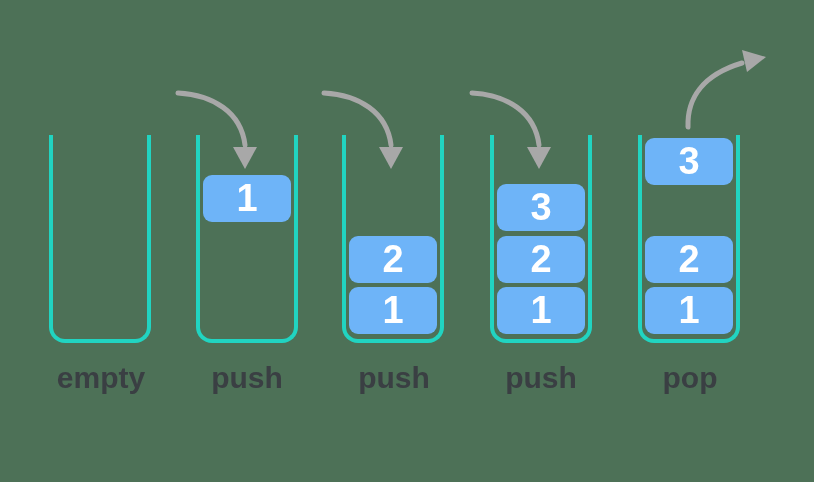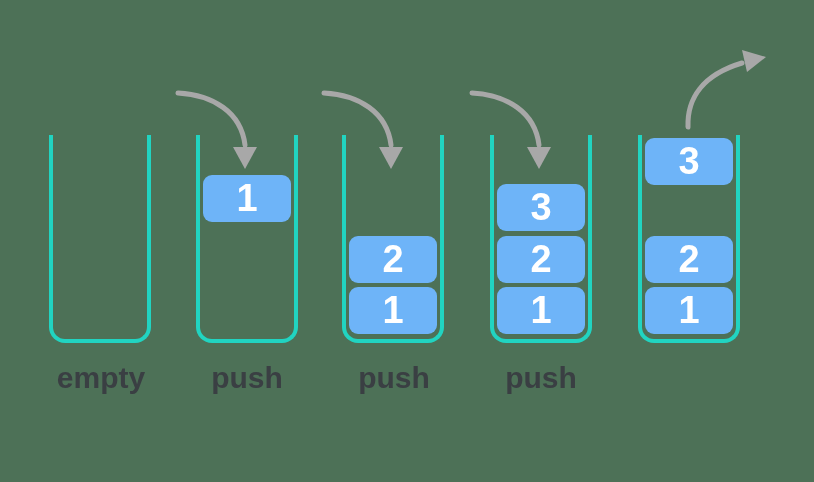--- a/index.html
+++ b/index.html
@@ -96,14 +96,15 @@
   <div class="item" style="left:645px;top:138px;">3</div>
   <div class="item" style="left:645px;top:236px;">2</div>
   <div class="item" style="left:645px;top:287px;">1</div>
 
   <div class="lbl" style="left:101px;">
     <span style="display:block;">empty</span>
   </div>
   <div class="lbl" style="left:247px;">push</div>
   <div class="lbl" style="left:394px;">push</div>
   <div class="lbl" style="left:541px;">push</div>
+  <div class="lbl" style="left:690px;">pop</div>
 
 </div>
 
 </body></html>

